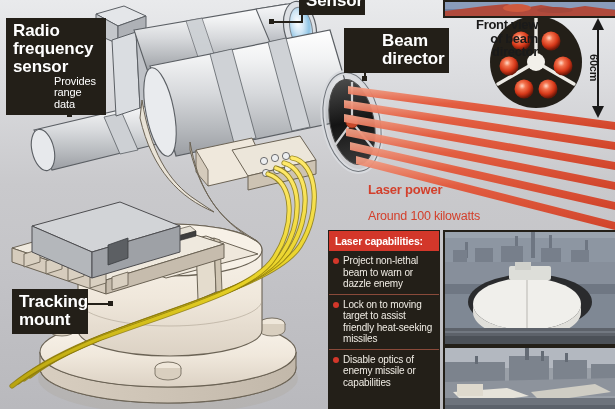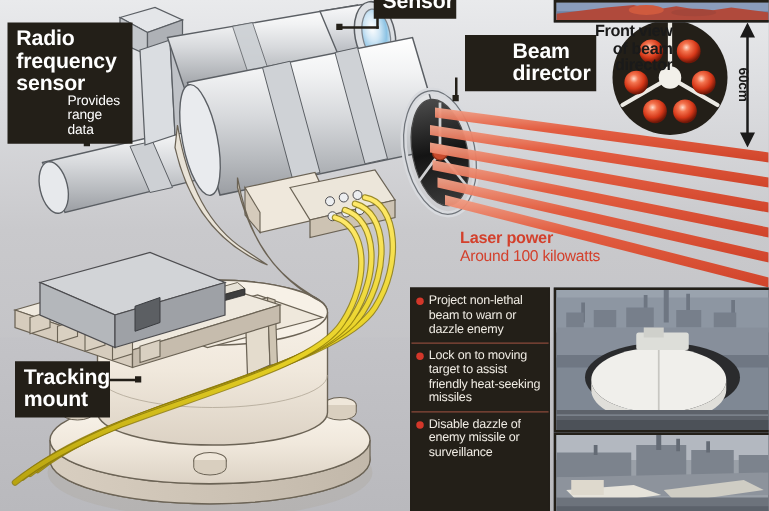--- a/index.html
+++ b/index.html
@@ -27,21 +27,21 @@
     padding:4px 7px 5px 7px;line-height:1.05;z-index:40;
   }
   .label-box .ttl{font-weight:bold;font-size:17px;display:block;letter-spacing:-.1px;}
   .label-box .sub{font-weight:normal;font-size:11px;display:block;letter-spacing:-.1px;padding-left:41px;}
   .leader{position:absolute;background:#231f18;z-index:38;}
   .leader-dot{position:absolute;width:5px;height:5px;background:#231f18;z-index:39;}
 
   
   #laser-power{position:absolute;left:368px;top:182px;z-index:40;}
   #laser-power .lp-ttl{display:block;font-weight:bold;font-size:13px;color:#d3402c;letter-spacing:-.2px;}
-  #laser-power .lp-sub{display:block;font-weight:normal;font-size:12.5px;color:#d3402c;letter-spacing:-.2px;margin-top:1px;}
+  #laser-power .lp-sub{display:block;font-weight:normal;font-size:12.5px;color:#d3402c;letter-spacing:-.2px;margin-top:12px;}
 
   
   #capabilities{
     position:absolute;left:328px;top:230px;width:110px;height:179px;
     background:#231f18;z-index:45;overflow:hidden;
     border:1px solid #231f18;
   }
   #cap-header{background:#d3372a;color:#fff;font-weight:bold;font-size:10.5px;
     padding:4px 5px 4px 6px;letter-spacing:-.2px;}
   .cap-item{position:relative;color:#f0ece4;font-size:10px;line-height:11.5px;
@@ -390,47 +390,48 @@
   <div class="leader" style="left:69px;top:88px;width:2px;height:26px;"></div>
   <div class="leader-dot" style="left:67px;top:112px;"></div>
 
   <div class="label-box" id="lbl-sensor" style="left:299px;top:-12px;width:52px;">
     <span class="ttl">Sensor</span>
   </div>
   <div class="leader" style="left:301px;top:5px;width:2px;height:18px;"></div>
   <div class="leader" style="left:272px;top:21px;width:31px;height:2px;"></div>
   <div class="leader-dot" style="left:269px;top:19px;"></div>
 
-  <div class="label-box" id="lbl-beam" style="left:372px;top:28px;width:60px;padding-left:38px;">
+  <div class="label-box" id="lbl-beam" style="left:344px;top:28px;width:60px;padding-left:38px;">
     <span class="ttl">Beam</span>
     <span class="ttl">director</span>
   </div>
   <div class="leader" style="left:364px;top:62px;width:2px;height:16px;"></div>
   <div class="leader-dot" style="left:362px;top:76px;"></div>
 
   <div class="label-box" id="lbl-track" style="left:12px;top:289px;width:62px;">
     <span class="ttl">Tracking</span>
     <span class="ttl">mount</span>
   </div>
   <div class="leader" style="left:76px;top:303px;width:34px;height:2px;"></div>
   <div class="leader-dot" style="left:108px;top:301px;"></div>
 
   <div id="laser-power">
     <span class="lp-ttl">Laser power</span>
     <span class="lp-sub">Around 100 kilowatts</span>
   </div>
 
   <div id="capabilities">
+    <div id="cap-header">Laser capabilities:</div>
     <div class="cap-item">
       <span class="cap-bullet"></span>
       <span>Project non-lethal beam to warn or dazzle enemy</span>
     </div>
     <div class="cap-item">
       <span class="cap-bullet"></span>
       <span>Lock on to moving target to assist friendly heat-seeking missiles</span>
     </div>
     <div class="cap-item">
       <span class="cap-bullet"></span>
-      <span>Disable dazzle of enemy missile or surveillance</span>
+      <span>Disable optics of enemy missile or capabilities</span>
     </div>
   </div>
 
 </div>
 
 </body></html>

